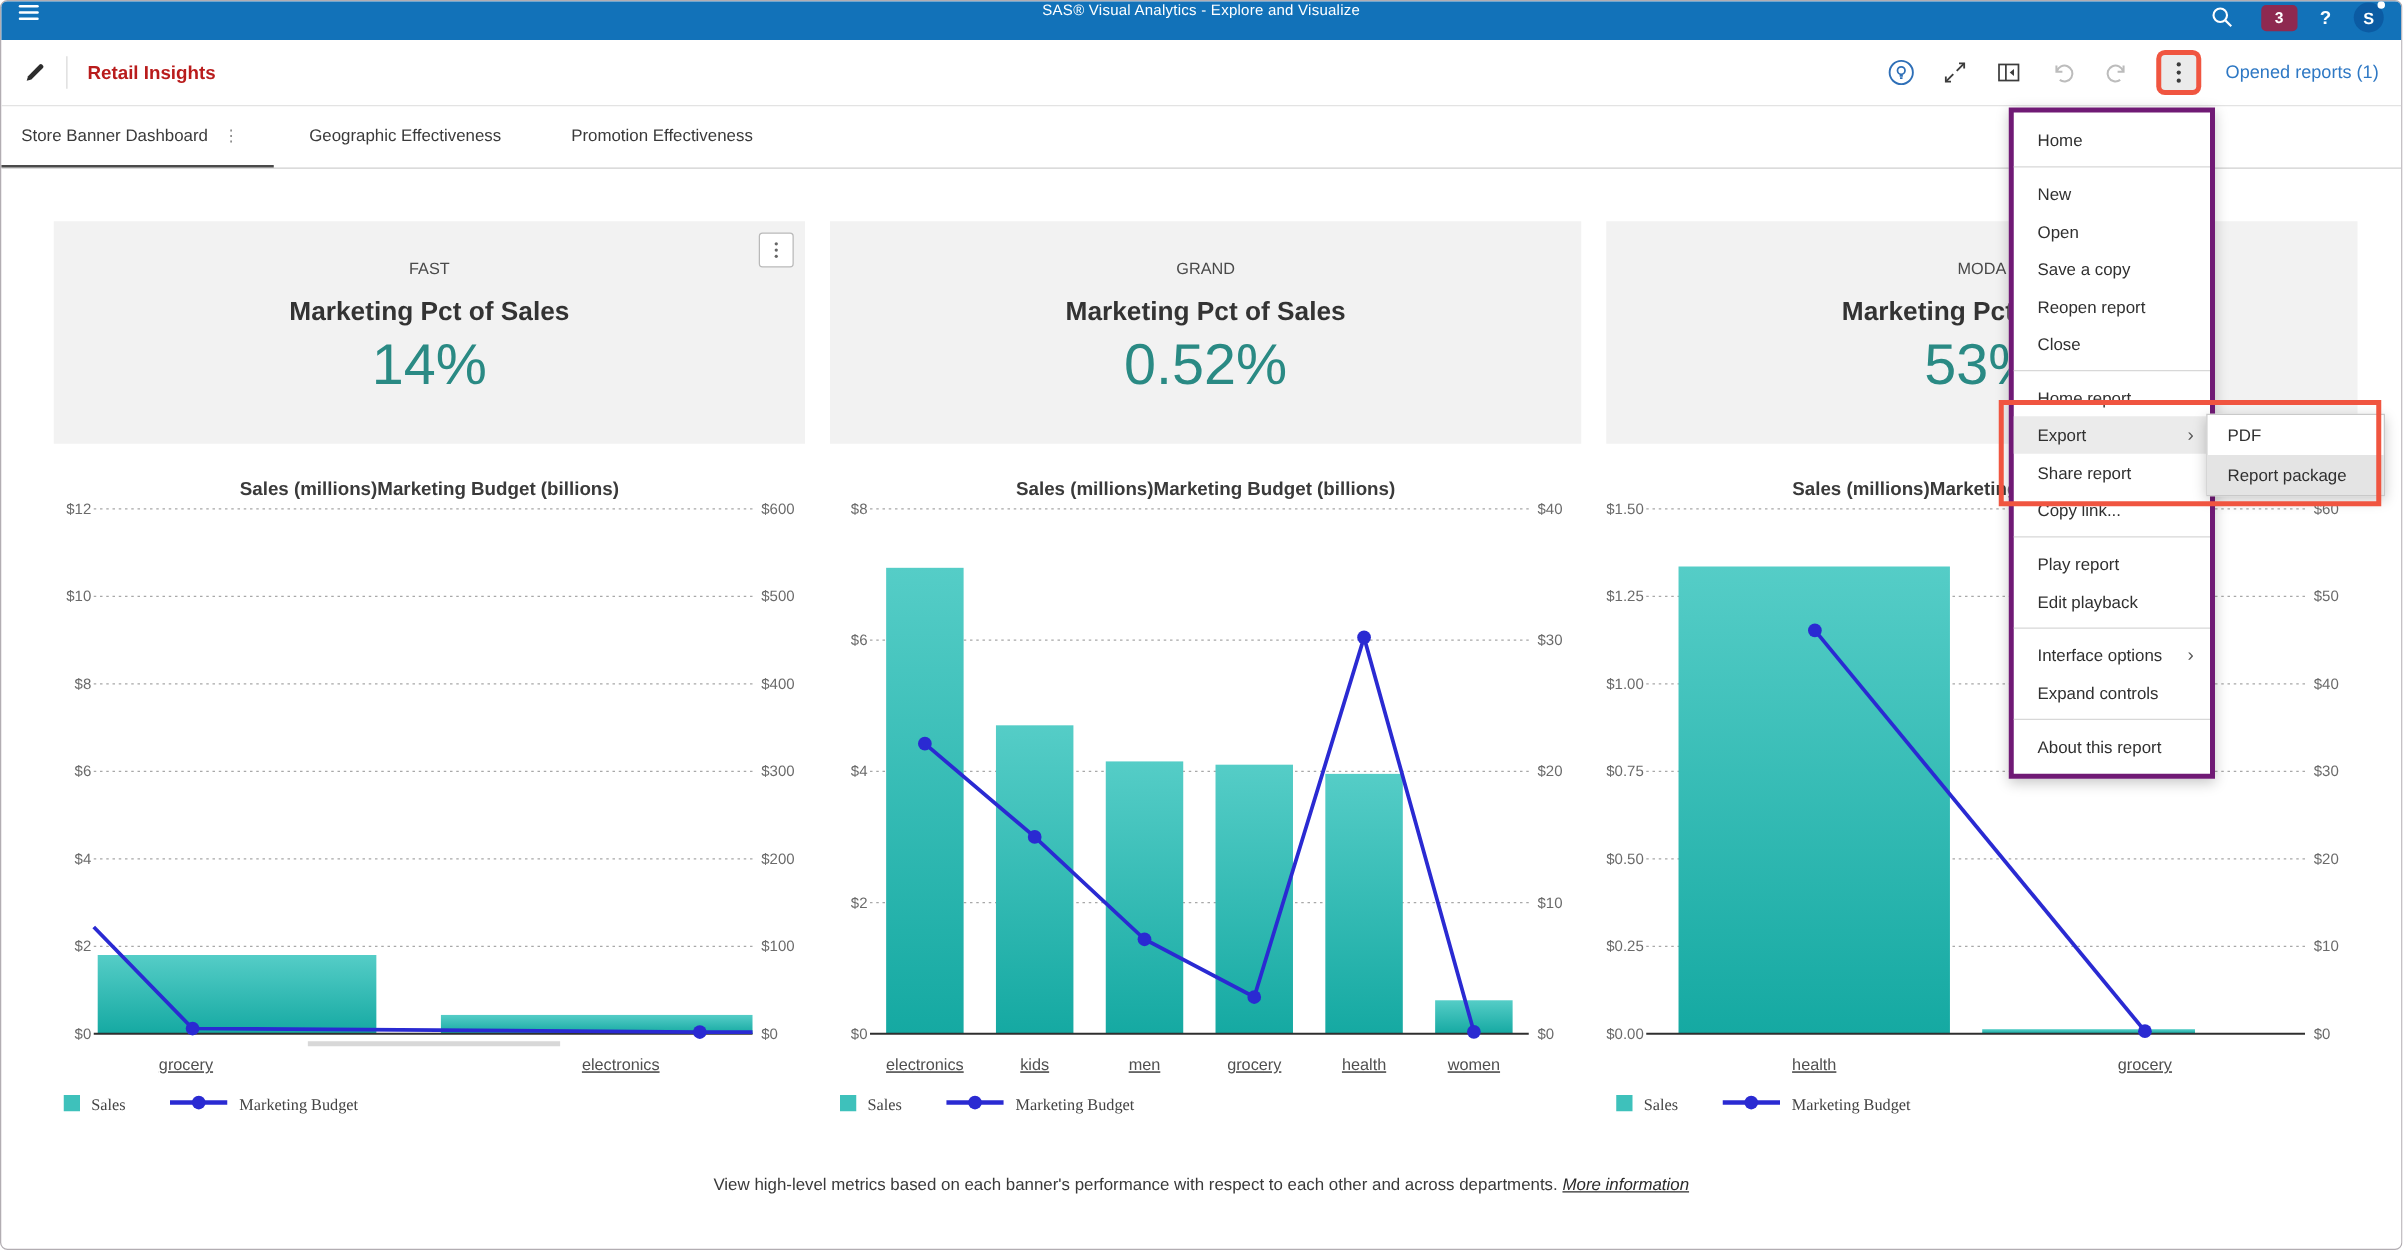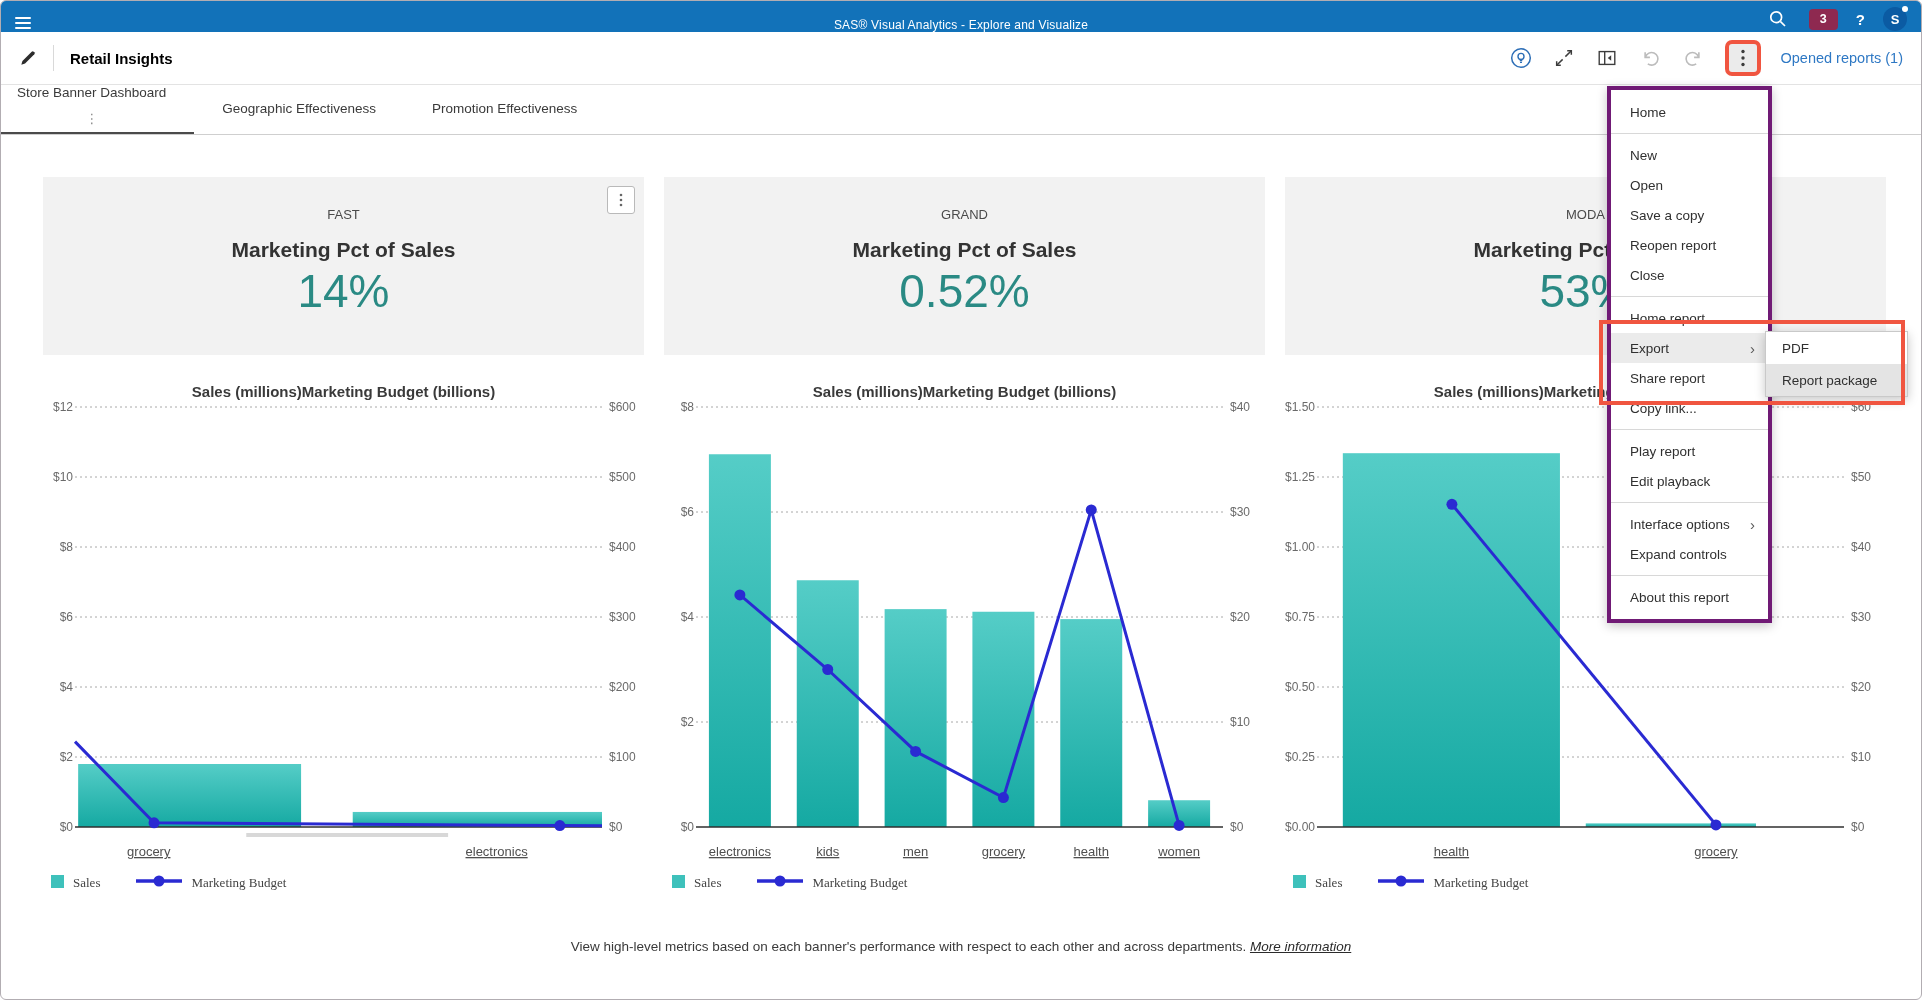--- a/index.html
+++ b/index.html
@@ -1,38 +1,38 @@
 <!DOCTYPE html>
 <html><head>
 <meta charset="utf-8">
 <style>
   html,body{margin:0;padding:0;background:#ffffff;font-family:"Liberation Sans",sans-serif;}
   .window{position:relative;width:1922px;height:1000px;box-sizing:border-box;border:1px solid #b2adb2;border-radius:6px;overflow:hidden;background:#fff;}
   
-  .appbar{height:31px;background:#1272b9;display:flex;align-items:flex-end;padding:0 14px;position:relative;}
+  .appbar{height:31px;background:#1272b9;display:flex;align-items:flex-start;padding:0 14px;position:relative;}
   .hamburger{width:16px;cursor:pointer;}
   .hamburger span{display:block;height:2px;background:#fff;margin:3px 0;border-radius:1px;}
   .appbar-title{position:absolute;left:0;right:0;text-align:center;color:#fff;font-size:12px;letter-spacing:.2px;}
   .appbar-right{margin-left:auto;display:flex;align-items:center;gap:18px;z-index:2;}
   .badge{min-width:21px;height:21px;border-radius:4px;background:#8e2950;color:#fff;font-size:12.5px;font-weight:bold;display:flex;align-items:center;justify-content:center;padding:0 4px;}
   .help-q{color:#fff;font-size:15px;font-weight:bold;}
   .avatar{position:relative;width:24px;height:24px;border-radius:50%;background:#0b5ba3;color:#fff;font-size:13px;font-weight:bold;display:flex;align-items:center;justify-content:center;}
   .avatar .dot{position:absolute;top:-1px;right:-1px;width:6px;height:6px;border-radius:50%;background:#fff;}
   
   .toolbar{height:52px;display:flex;align-items:center;border-bottom:1px solid #e3e3e3;padding:0 18px 0 14px;}
   .tb-divider{width:1px;height:26px;background:#d9d9d9;margin:0 16px 0 12px;}
-  .report-title{font-size:15px;font-weight:bold;color:#000000;}
+  .report-title{font-size:15px;font-weight:bold;color:#b91c1c;}
   .toolbar-right{margin-left:auto;display:flex;align-items:center;gap:17px;}
   .tb-icon{display:flex;align-items:center;justify-content:center;width:26px;height:26px;cursor:pointer;}
   .kebab-btn{width:28px;height:28px;background:#ebebeb;border-radius:3px;display:flex;align-items:center;justify-content:center;box-shadow:0 0 0 4px #f05540;cursor:pointer;margin:0 6px;}
   .opened-link{color:#2e78c4;font-size:14.5px;cursor:pointer;white-space:nowrap;}
   
   .tabbar{height:49px;display:flex;align-items:stretch;border-bottom:1px solid #cfcfcf;}
   .tab{display:flex;align-items:center;gap:12px;padding:0 28px;font-size:13.5px;color:#3a3a3a;cursor:pointer;border-bottom:2px solid transparent;}
-  .tab.active{padding-left:16px;border-bottom:2px solid #4a4a4a;flex-direction:column;}
+  .tab.active{padding-left:16px;border-bottom:2px solid #4a4a4a;}
   .tab-kebab{color:#8a8a8a;font-size:13px;letter-spacing:0;line-height:1;}
   
   .panels{display:grid;grid-template-columns:601px 601px 601px;gap:20px;padding:42px 40px 0 42px;}
   .kpi-card{position:relative;height:178px;background:#f2f2f2;text-align:center;}
   .kpi-banner{padding-top:30px;font-size:13px;color:#4a4a4a;}
   .kpi-title{margin-top:16px;font-size:21px;font-weight:bold;color:#333;}
   .kpi-value{margin-top:2px;font-size:46px;color:#2a8a84;}
   .panel-kebab{position:absolute;top:9px;right:9px;width:26px;height:26px;background:#fff;border:1px solid #b9b9b9;border-radius:3px;display:flex;align-items:center;justify-content:center;cursor:pointer;}
   .axis-headers{display:flex;justify-content:center;margin-top:28px;height:16px;font-size:15px;font-weight:bold;color:#3a3a3a;padding:0 2px;}
   .legend{display:flex;align-items:center;gap:36px;margin-top:2px;padding-left:8px;font-size:13px;color:#444;}

